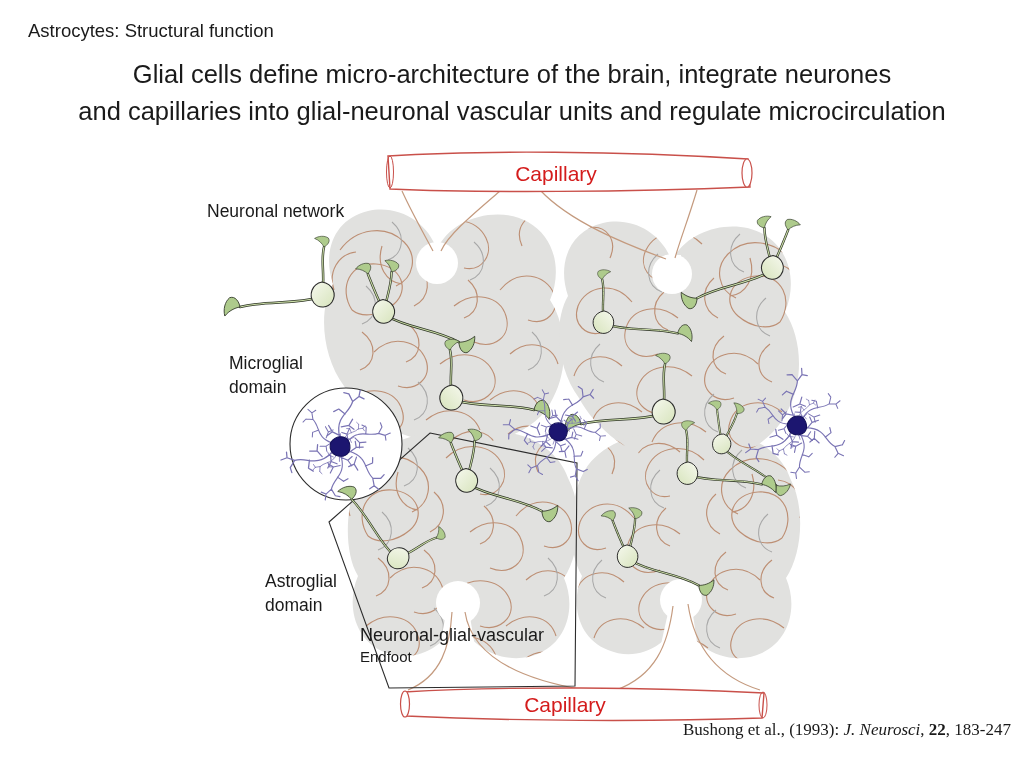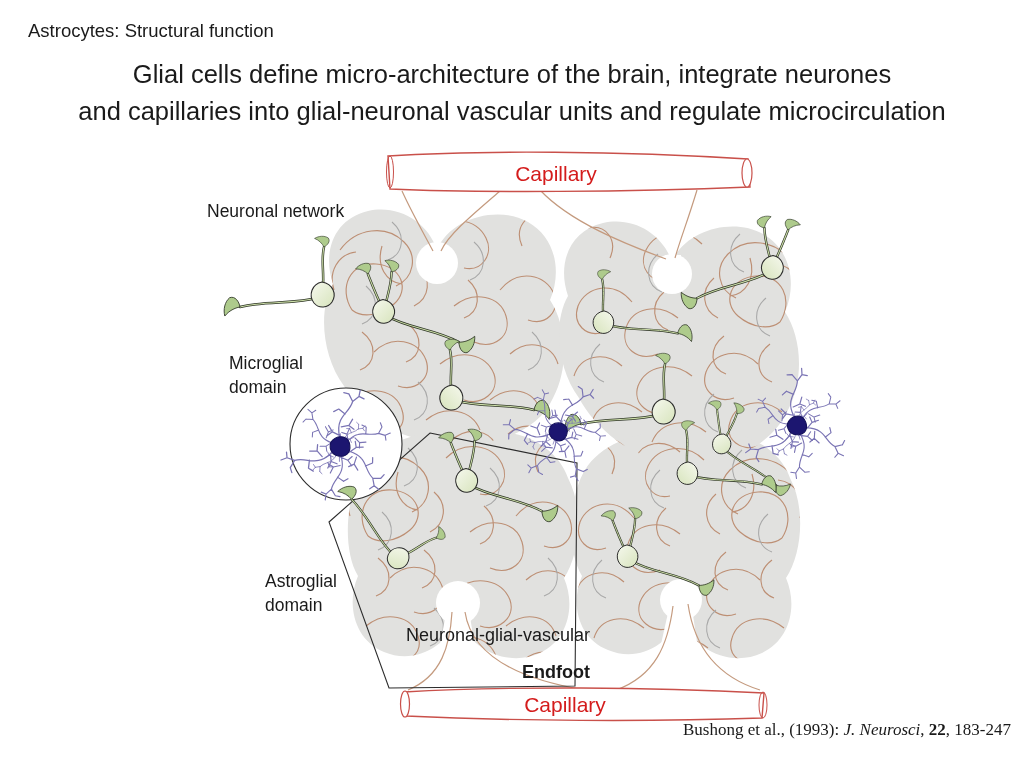--- a/index.html
+++ b/index.html
@@ -8,22 +8,22 @@
     font-family:"Liberation Sans", sans-serif;color:#1a1a1a;
   }
   .abs{position:absolute;}
   #header-label{left:28px;top:20px;font-size:18.5px;}
   #title-block{left:0;top:56px;width:1024px;text-align:center;font-size:25.5px;line-height:37px;}
   #diagram-svg{left:0;top:0;width:1024px;height:768px;}
   .diagram-label{font-size:17.5px;line-height:24px;}
   #label-neuronal-network{left:207px;top:199px;}
   #label-microglial{left:229px;top:351px;}
   #label-astroglial{left:265px;top:569px;}
-  #label-ngv{left:360px;top:624px;width:230px;text-align:right;font-size:18px;line-height:23px;}
-  #label-endfoot{font-size:18px;font-weight:bold;line-height:19px;margin-top:16px;}
+  #label-ngv{left:360px;top:624px;width:230px;text-align:left;font-size:18px;line-height:23px;}
+  #label-endfoot{font-size:15px;font-weight:normal;line-height:19px;}
   #citation{right:13px;top:720px;font-family:"Liberation Serif", serif;font-size:17px;}
   #citation .it{font-style:italic;margin-top:40px;}
   #citation .bd{font-weight:bold;margin-top:40px;}
   .pOut{stroke:#2e3526;stroke-width:2.5;fill:none;stroke-linecap:round;}
   .pIn{stroke:#cddfa9;stroke-width:1.1;fill:none;stroke-linecap:round;}
   .gyri-t{stroke:#bd8f74;stroke-width:1.15;fill:none;}
   .gyri-g{stroke:#a8a8a8;stroke-width:1.05;fill:none;}
   .mg{stroke:#7a74b4;stroke-width:1;fill:none;stroke-linecap:round;}
   .funnel{stroke:#c49a7e;stroke-width:1.2;fill:none;}
   .cap-tube{fill:#ffffff;stroke:#c9504a;stroke-width:1.4;}

